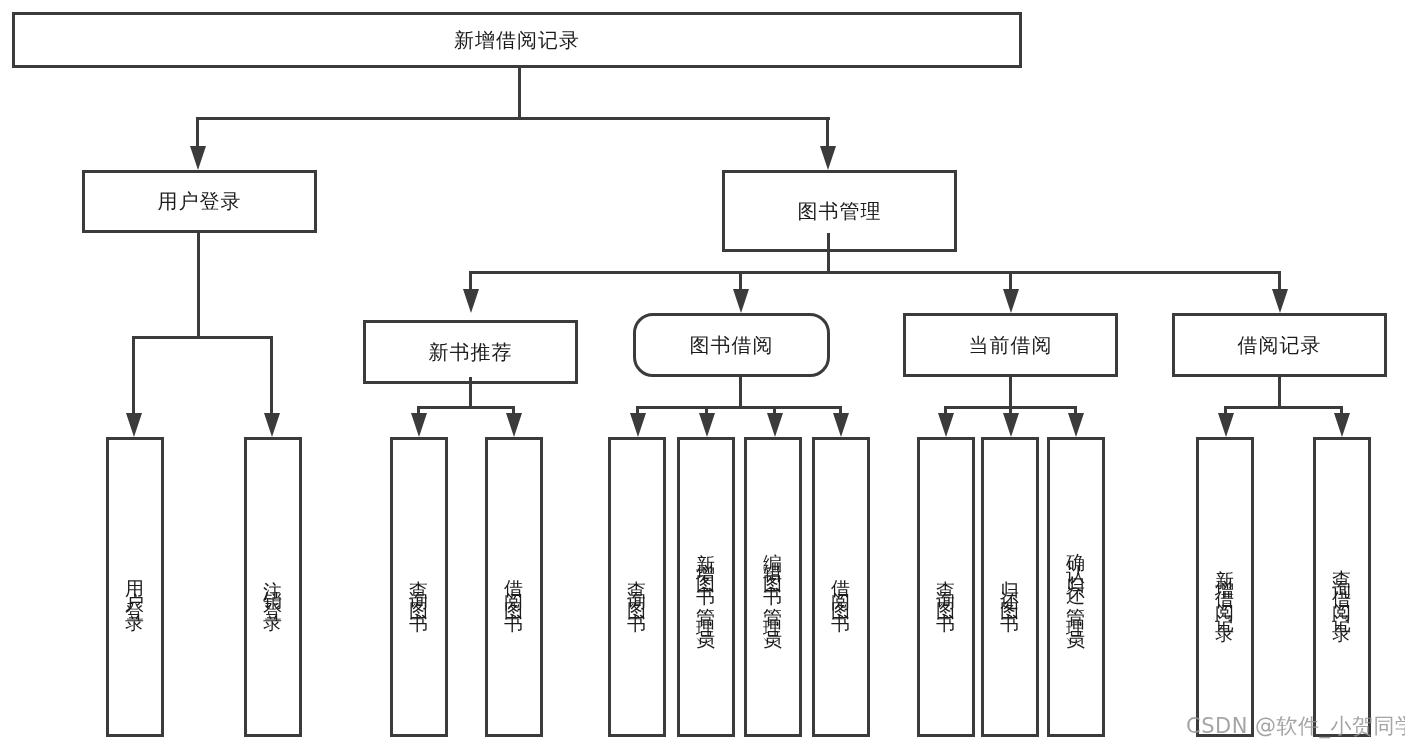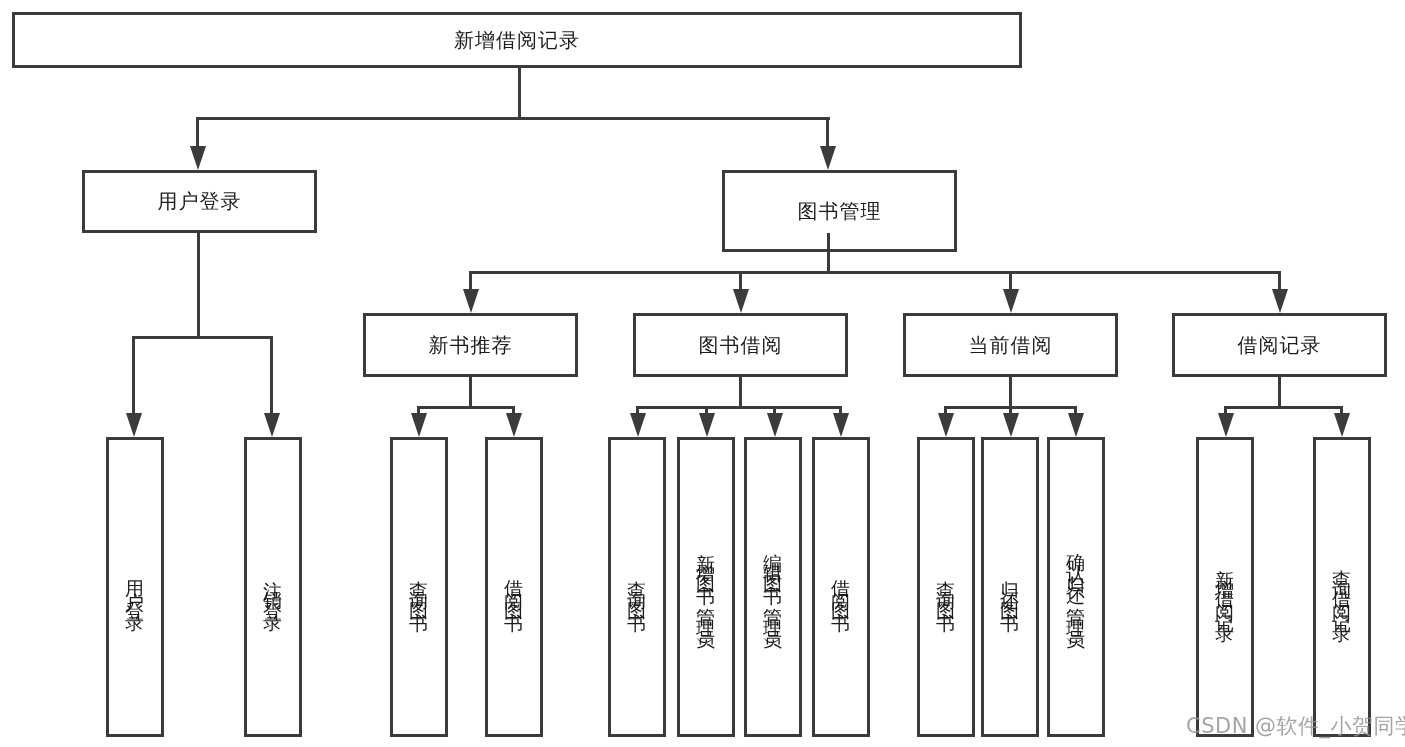--- a/index.html
+++ b/index.html
@@ -64,24 +64,24 @@
   <div class="line h" style="left:469px;top:271px;width:812px;"></div>
   <div class="line v" style="left:469px;top:271px;height:23px;"></div>
   <div class="arrow" style="left:463px;top:289px;"></div>
   <div class="line v" style="left:739px;top:271px;height:23px;"></div>
   <div class="arrow" style="left:733px;top:289px;"></div>
   <div class="line v" style="left:1009px;top:271px;height:23px;"></div>
   <div class="arrow" style="left:1003px;top:289px;"></div>
   <div class="line v" style="left:1278px;top:271px;height:23px;"></div>
   <div class="arrow" style="left:1272px;top:289px;"></div>
 
-  <div class="box" style="left:363px;top:313px;width:215px;height:64px;">
+  <div class="box" style="left:363px;top:320px;width:215px;height:64px;">
     <span class="hlabel">新书推荐</span>
   </div>
-  <div class="box" style="left:633px;top:313px;width:215px;height:64px;">
+  <div class="box" style="left:633px;top:313px;width:197px;height:64px;border-radius:20px;">
     <span class="hlabel">图书借阅</span>
   </div>
   <div class="box" style="left:903px;top:313px;width:215px;height:64px;">
     <span class="hlabel">当前借阅</span>
   </div>
   <div class="box" style="left:1172px;top:313px;width:215px;height:64px;">
     <span class="hlabel">借阅记录</span>
   </div>
 
   <div class="line v" style="left:469px;top:377px;height:31px;"></div>

